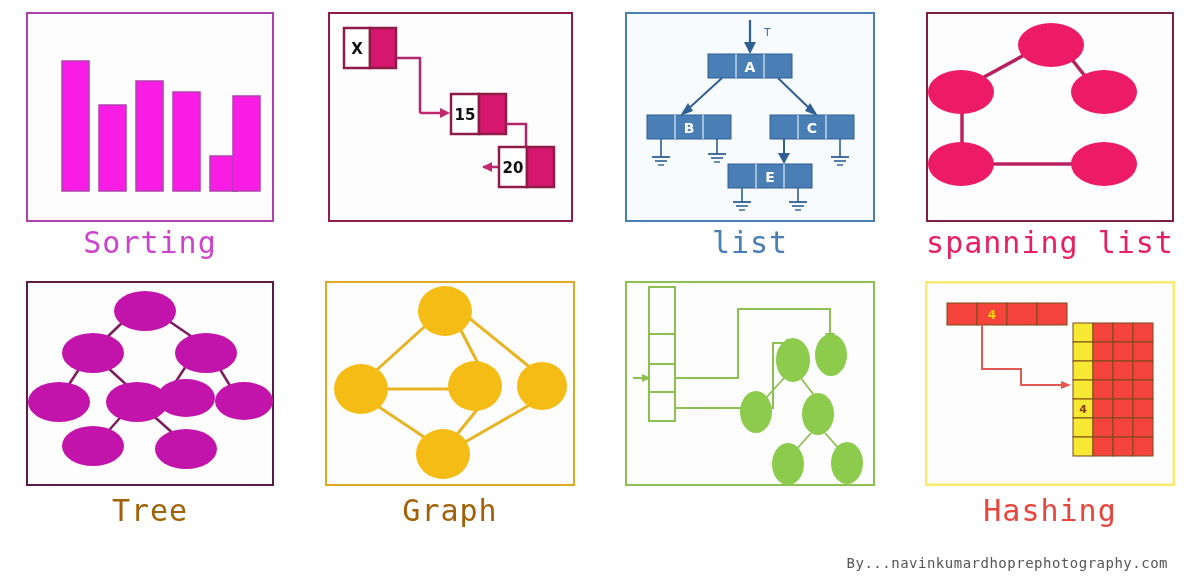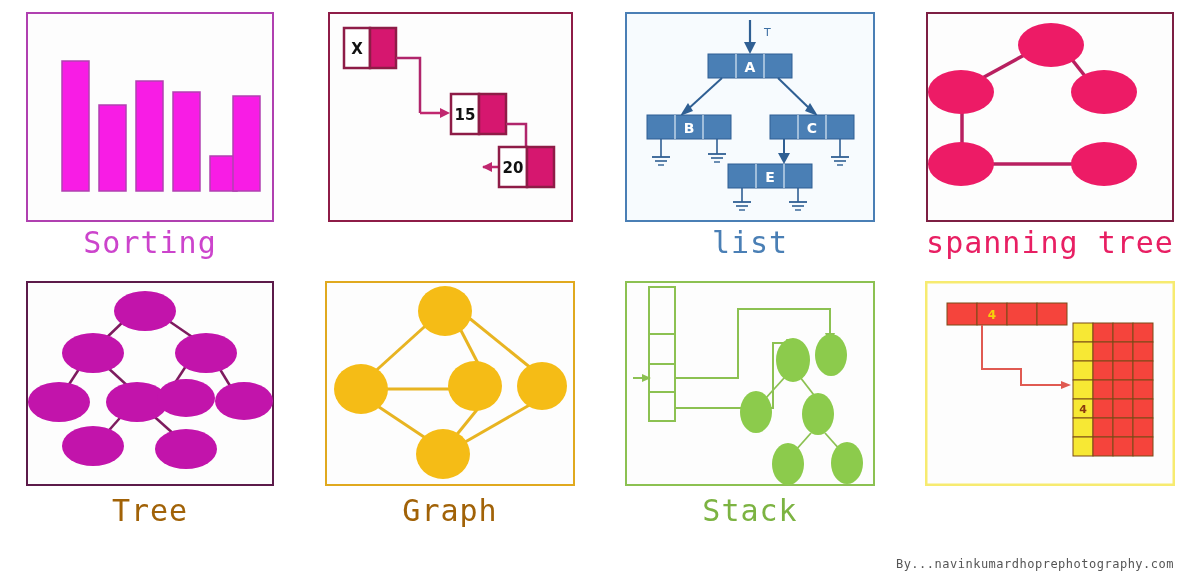--- a/index.html
+++ b/index.html
@@ -1,21 +1,21 @@
 <!DOCTYPE html>
 <html><head>
 <meta charset="utf-8">
 <style>
   html,body{margin:0;padding:0;background:#ffffff;}
   body{width:1200px;height:577px;font-family:"DejaVu Sans Mono",monospace;overflow:hidden;position:relative;}
   .grid{position:absolute;inset:0;display:grid;grid-template-columns:repeat(4,300px);grid-template-rows:275px 265px;}
   .cell{position:relative;display:flex;flex-direction:column;align-items:center;}
   .caption{margin-top:6px;font-family:"DejaVu Sans Mono",monospace;font-size:30px;letter-spacing:1px;white-space:nowrap;line-height:1;}
   .svgbox{display:block;}
-  .footer{position:absolute;right:26px;bottom:6px;font-family:"DejaVu Sans Mono",monospace;font-size:12px;color:#555;letter-spacing:0.5px;}
+  .footer{position:absolute;right:32px;bottom:6px;font-family:"DejaVu Sans Mono",monospace;font-size:14px;color:#555;letter-spacing:0.5px;}
   
   .cap-row1{}
   .cap-row2{margin-top:10px;}
 </style>
 </head>
 <body>
 
 <div class="grid">
 
   <div class="cell">
@@ -153,21 +153,21 @@
         <line x1="42" y1="152" x2="168" y2="152"></line>
       </g>
       <g fill="#ed1b66">
         <ellipse cx="125" cy="33" rx="33" ry="22"></ellipse>
         <ellipse cx="35" cy="80" rx="33" ry="22"></ellipse>
         <ellipse cx="178" cy="80" rx="33" ry="22"></ellipse>
         <ellipse cx="35" cy="152" rx="33" ry="22"></ellipse>
         <ellipse cx="178" cy="152" rx="33" ry="22"></ellipse>
       </g>
     </svg>
-    <div class="caption cap-row1" style="color:#e81f63">spanning tree</div>
+    <div class="caption cap-row1" style="color:#e81f63">spanning list</div>
   </div>
 
   <div class="cell">
     <svg class="svgbox" width="248" height="205" viewBox="0 0 248 205" style="margin-top:6px;">
       <rect x="1" y="1" width="246" height="203" fill="#fdfdfd" stroke="#5c1b4a" stroke-width="2"></rect>
       <g stroke="#7d1b5e" stroke-width="2.5" fill="none">
         <line x1="100" y1="38" x2="75" y2="62"></line>
         <line x1="140" y1="38" x2="175" y2="62"></line>
         <line x1="55" y1="85" x2="40" y2="108"></line>
         <line x1="80" y1="85" x2="105" y2="108"></line>
@@ -242,21 +242,20 @@
       </g>
       <g fill="#8ccb4c">
         <ellipse cx="168" cy="79" rx="17" ry="22"></ellipse>
         <ellipse cx="206" cy="74" rx="16" ry="21"></ellipse>
         <ellipse cx="131" cy="131" rx="16" ry="21"></ellipse>
         <ellipse cx="193" cy="133" rx="16" ry="21"></ellipse>
         <ellipse cx="163" cy="183" rx="16" ry="21"></ellipse>
         <ellipse cx="222" cy="182" rx="16" ry="21"></ellipse>
       </g>
     </svg>
-    <div class="caption cap-row2" style="color:#7cb342">Stack</div>
   </div>
 
   <div class="cell">
     <svg class="svgbox" width="250" height="205" viewBox="0 0 250 205" style="margin-top:6px;">
       <rect x="1" y="1" width="248" height="203" fill="#fdfdfd" stroke="#f7eb70" stroke-width="3"></rect>
 
       <g>
         <rect x="22" y="22" width="30" height="22" fill="#f5443c" stroke="#7a4a16" stroke-width="1"></rect>
         <rect x="52" y="22" width="30" height="22" fill="#f5443c" stroke="#7a4a16" stroke-width="1"></rect>
         <rect x="82" y="22" width="30" height="22" fill="#f5443c" stroke="#7a4a16" stroke-width="1"></rect>
@@ -299,17 +298,18 @@
         <rect x="168" y="137" width="20" height="19" fill="#f5443c" stroke="#7a4a16" stroke-width="1"></rect>
         <rect x="188" y="137" width="20" height="19" fill="#f5443c" stroke="#7a4a16" stroke-width="1"></rect>
         <rect x="208" y="137" width="20" height="19" fill="#f5443c" stroke="#7a4a16" stroke-width="1"></rect>
 
         <rect x="148" y="156" width="20" height="19" fill="#f7e834" stroke="#7a4a16" stroke-width="1"></rect>
         <rect x="168" y="156" width="20" height="19" fill="#f5443c" stroke="#7a4a16" stroke-width="1"></rect>
         <rect x="188" y="156" width="20" height="19" fill="#f5443c" stroke="#7a4a16" stroke-width="1"></rect>
         <rect x="208" y="156" width="20" height="19" fill="#f5443c" stroke="#7a4a16" stroke-width="1"></rect>
       </g>
     </svg>
+    <div class="caption cap-row2" style="color:#e8453c">Hashing</div>
   </div>
 
 </div>
 
 <div class="footer">By...navinkumardhoprephotography.com</div>
 
 </body></html>

